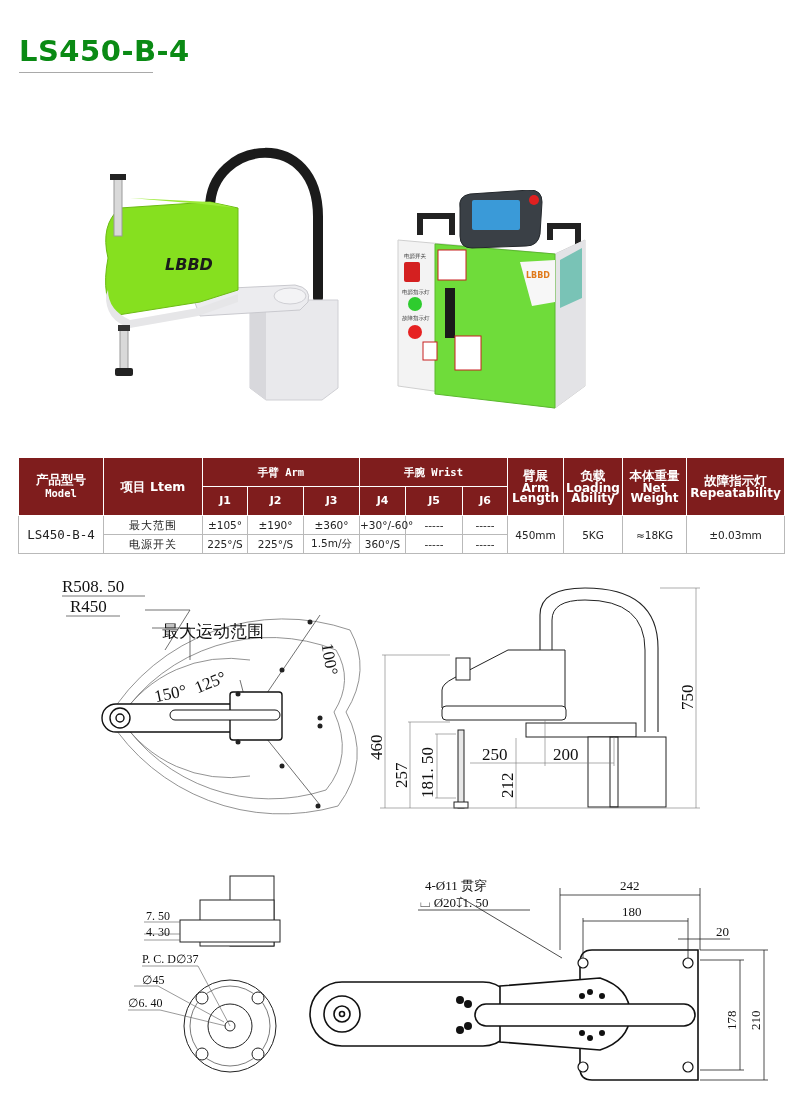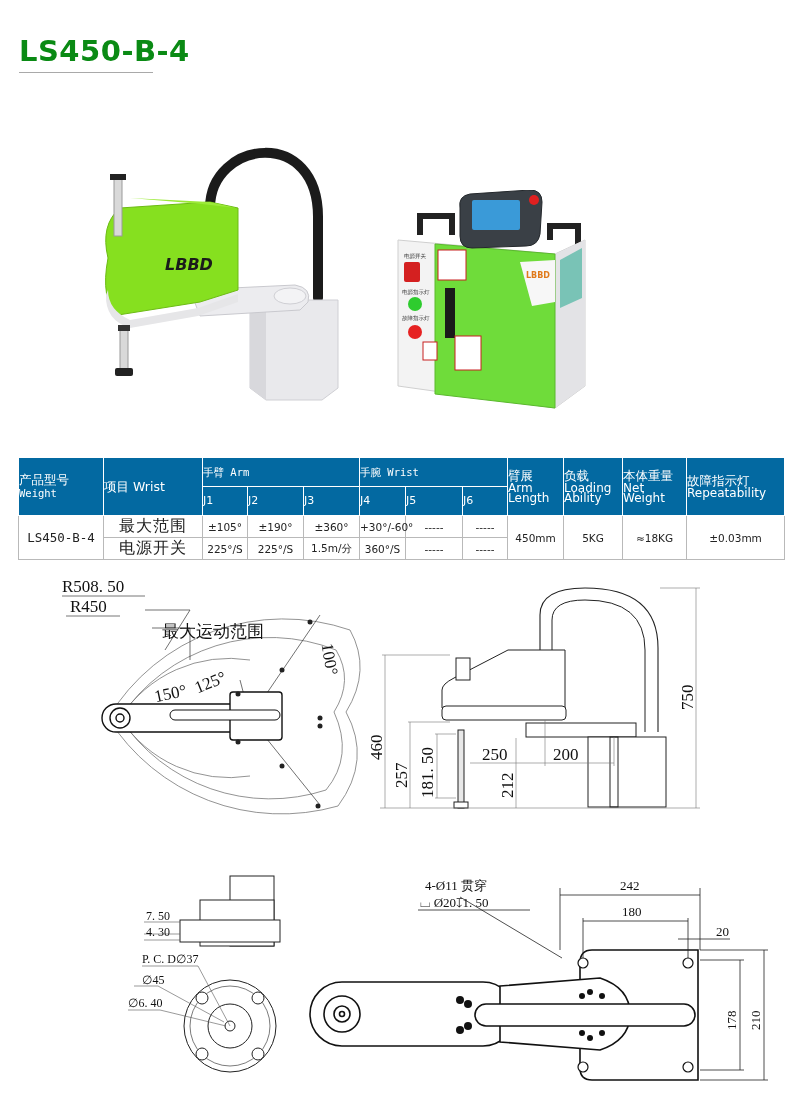--- a/index.html
+++ b/index.html
@@ -17,31 +17,31 @@
   #robot-photo { left: 90px; top: 130px; width: 262px; height: 280px; }
   #controller-photo { left: 390px; top: 190px; width: 200px; height: 222px; }
 
   
   .spec-table {
     position: absolute; left: 18px; top: 457px; width: 766px;
     border-collapse: collapse; table-layout: fixed;
     font-family: "DejaVu Sans", sans-serif;
   }
   .spec-table th {
-    background: #0369a1; color: #ffffff; font-weight: normal;
-    border: 1px solid #ffffff; text-align: left; vertical-align: middle;
+    background: #7f1d1d; color: #ffffff; font-weight: bold;
+    border: 1px solid #ffffff; text-align: center; vertical-align: middle;
     font-size: 11px; line-height: 12px;
   }
   .spec-table td {
     border: 1px solid #b9b9b9; text-align: center; vertical-align: middle;
     font-size: 10.5px; color: #222; background: #fff; height: 19px; white-space: nowrap;
   }
   .spec-table .mono { font-family: "DejaVu Sans Mono", monospace; font-size: 10.5px; }
   .spec-table .cn { font-size: 12.5px; }
-  .spec-table td.item { font-size: 16px; letter-spacing: 1px; }
+  .spec-table td.item { font-size: 11px; letter-spacing: 1px; }
   .spec-table td.model { font-family: "DejaVu Sans Mono", monospace; font-size: 12.5px; }
   .spec-table .small { font-size: 12px; line-height: 10px; display: block; }
 
   .drawing { position: absolute; }
   .drawing text { font-family: "Liberation Serif", serif; fill: #111; }
 </style>
 </head>
 <body>
 
 <div class="title">LS450-B-4</div>
@@ -120,23 +120,23 @@
       <col style="width:45px">
     <col style="width:56px">
       <col style="width:59px">
       <col style="width:64px">
       <col style="width:98px">
   </colgroup>
   <tbody>
       <tr style="height:29px">
     <th rowspan="2">
       <span class="cn">产品型号</span><br>
-      <span class="mono">Weight</span>
-    </th>
-    <th rowspan="2" class="cn">项目 Wrist</th>
+      <span class="mono">Model</span>
+    </th>
+    <th rowspan="2" class="cn">项目 Ltem</th>
     <th colspan="3" class="mono">手臂 Arm</th>
     <th colspan="3" class="mono">手腕 Wrist</th>
     <th rowspan="2">
       <span class="cn">臂展</span>
       <span class="small">Arm</span>
       <span class="small">Length</span>
     </th>
     <th rowspan="2">
       <span class="cn">负载</span>
       <span class="small">Loading</span>

